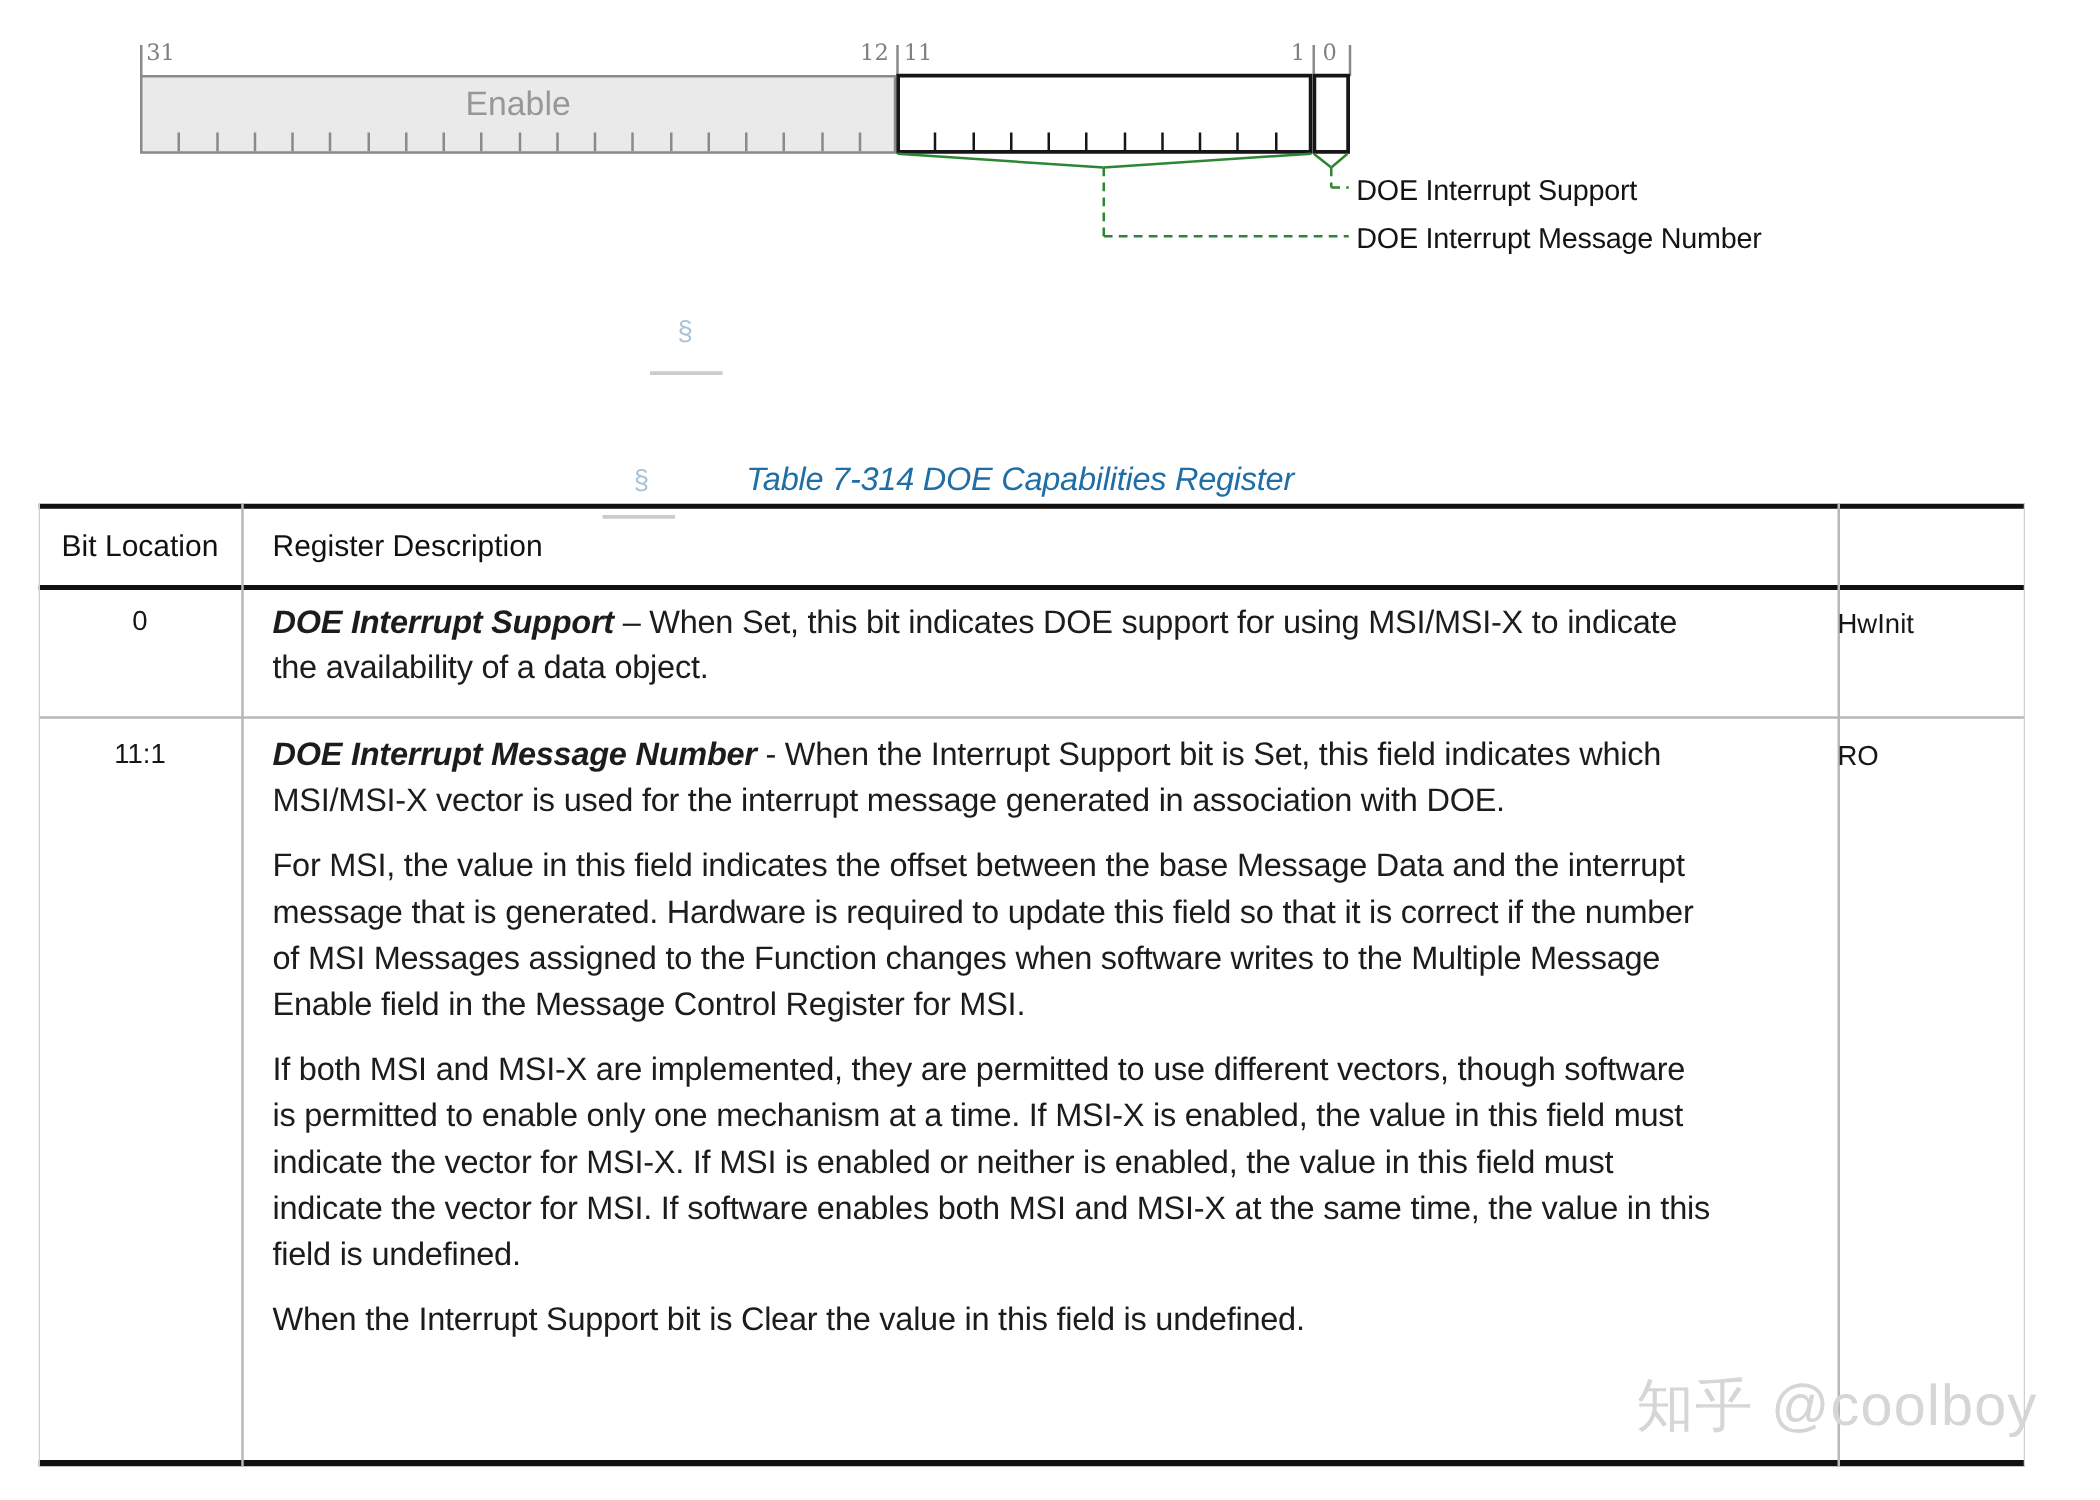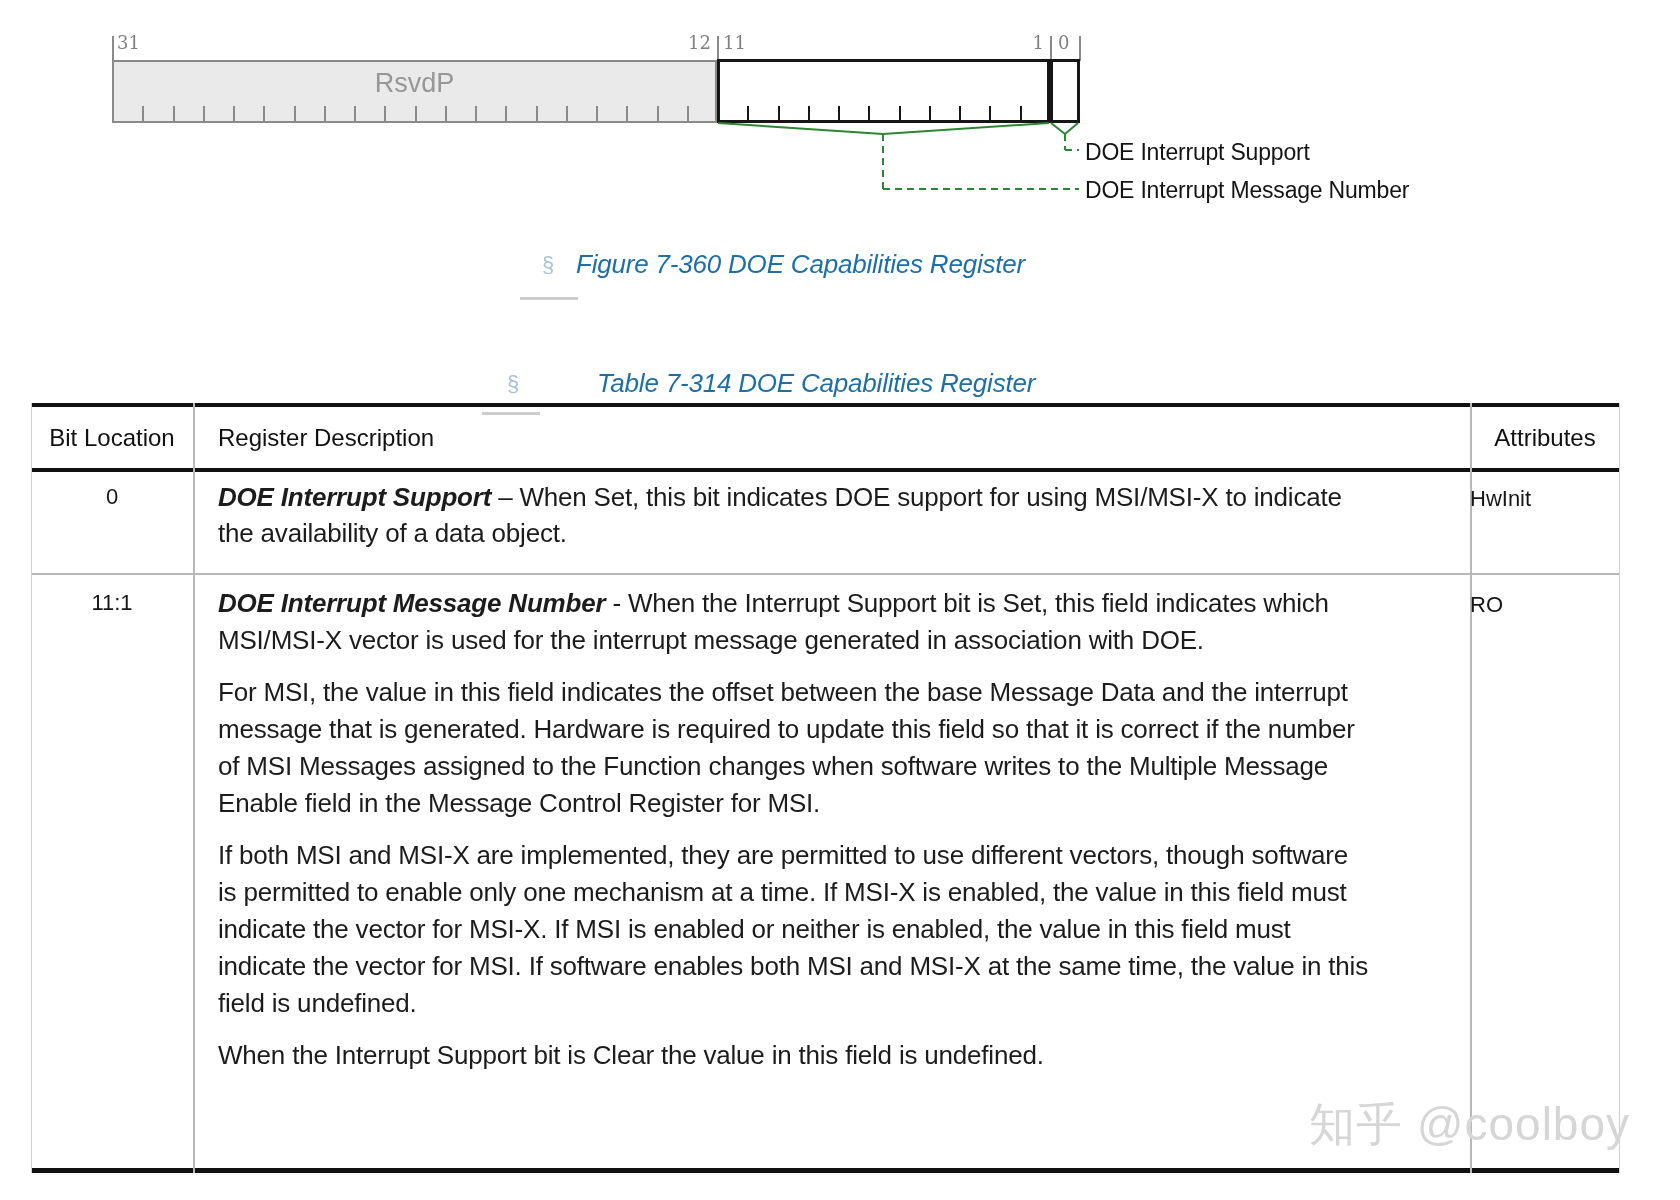--- a/index.html
+++ b/index.html
@@ -50,21 +50,21 @@
     <div class="topTick" style="left:1027px;top:36px;height:25px;"></div>
     <div class="topTick" style="left:1056px;top:36px;height:25px;"></div>
 
     <div class="bitnum" style="left:94px;top:33px;">31</div>
     <div class="bitnum" style="left:658px;top:33px;width:30px;text-align:right;">12</div>
     <div class="bitnum" style="left:700px;top:33px;">11</div>
     <div class="bitnum" style="left:999px;top:33px;width:22px;text-align:right;">1</div>
     <div class="bitnum" style="left:1035px;top:33px;">0</div>
 
     <div class="boxRsvd"></div>
-    <div class="rsvdLbl">RsvdP</div>
+    <div class="rsvdLbl">Enable</div>
     <div class="boxField" style="left:694px;top:59px;width:333px;height:64px;"></div>
     <div class="boxField" style="left:1027px;top:59px;width:30px;height:64px;"></div>
 
     <div id="bitTicks">
         <div class="tick" style="left: 119.25px; background: rgb(138, 138, 138);"></div>
         <div class="tick" style="left: 149.5px; background: rgb(138, 138, 138);"></div>
         <div class="tick" style="left: 179.75px; background: rgb(138, 138, 138);"></div>
         <div class="tick" style="left: 210px; background: rgb(138, 138, 138);"></div>
         <div class="tick" style="left: 240.25px; background: rgb(138, 138, 138);"></div>
         <div class="tick" style="left: 270.5px; background: rgb(138, 138, 138);"></div>
@@ -102,42 +102,40 @@
       <line x1="1042" y1="150" x2="1056" y2="150" stroke="#2d8633" stroke-width="2" stroke-dasharray="7,5"></line>
       <line x1="860" y1="134" x2="860" y2="189" stroke="#2d8633" stroke-width="2" stroke-dasharray="7,5"></line>
       <line x1="860" y1="189" x2="1056" y2="189" stroke="#2d8633" stroke-width="2" stroke-dasharray="7,5"></line>
     </svg>
 
     <div class="callout" style="left:1062px;top:139px;">DOE Interrupt Support</div>
     <div class="callout" style="left:1062px;top:177px;">DOE Interrupt Message Number</div>
   </div>
 
   <div class="anchor" style="left:519px;top:252px;">§</div>
-  <div class="cap" style="left:553px;top:249px;">Figure 7-360 DOE Capabilities Register</div>
   <div class="capDash" style="left:497px;top:297px;width:58px;"></div>
 
   <div class="anchor" style="left:484px;top:371px;">§</div>
   <div class="cap" style="left:574px;top:368px;">Table 7-314 DOE Capabilities Register</div>
   <div class="capDash" style="left:459px;top:412px;width:58px;"></div>
 
   <div class="tbl">
 
     <div class="hline" style="top:0;height:4px;"></div>
     <div class="hline" style="top:65px;height:4px;"></div>
     <div class="grayline" style="left:0;top:170px;width:1589px;height:2px;"></div>
     <div class="hline" style="top:765px;height:5px;"></div>
 
     <div class="vedge" style="left:0;"></div>
     <div class="vedge" style="left:1588px;"></div>
     <div class="grayline" style="left:162px;top:0;width:2px;height:770px;"></div>
     <div class="grayline" style="left:1439px;top:0;width:2px;height:770px;"></div>
 
     <div class="hdrCell" style="left:187px;">Register Description</div>
     <div class="hdrCell" style="left:0;width:162px;text-align:center;">Bit Location</div>
-    <div class="hdrCell" style="left:1439px;width:150px;text-align:center;">Attributes</div>
 
     <div>
       <div class="cellBit" style="top:81px;">0</div>
       <div class="cellDesc r1" style="top:76px;">
         <p><span class="lead">DOE Interrupt Support</span><span> – When Set, this bit indicates DOE support for using MSI/MSI-X to indicate the availability of a data object.</span></p>
       </div>
       <div class="cellAttr" style="top:83px;">HwInit</div>
     </div>
 
     <div>

